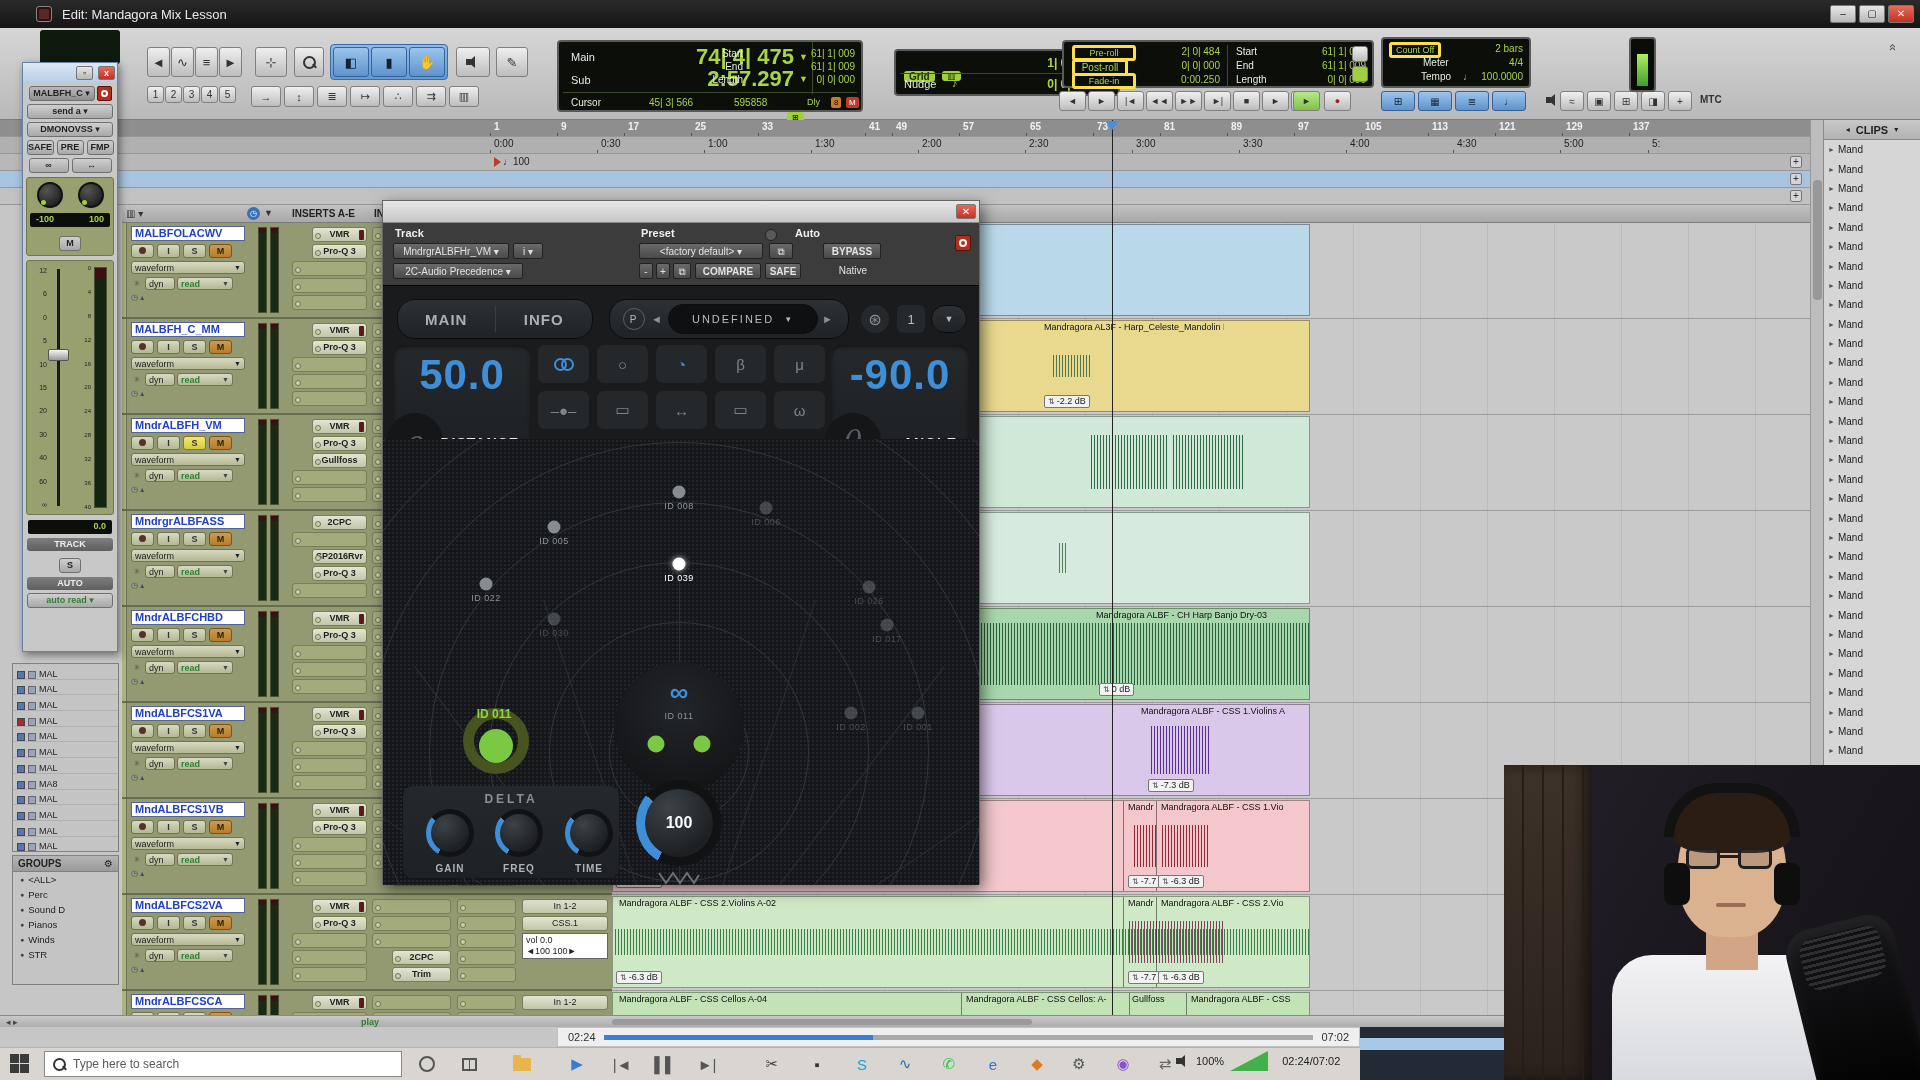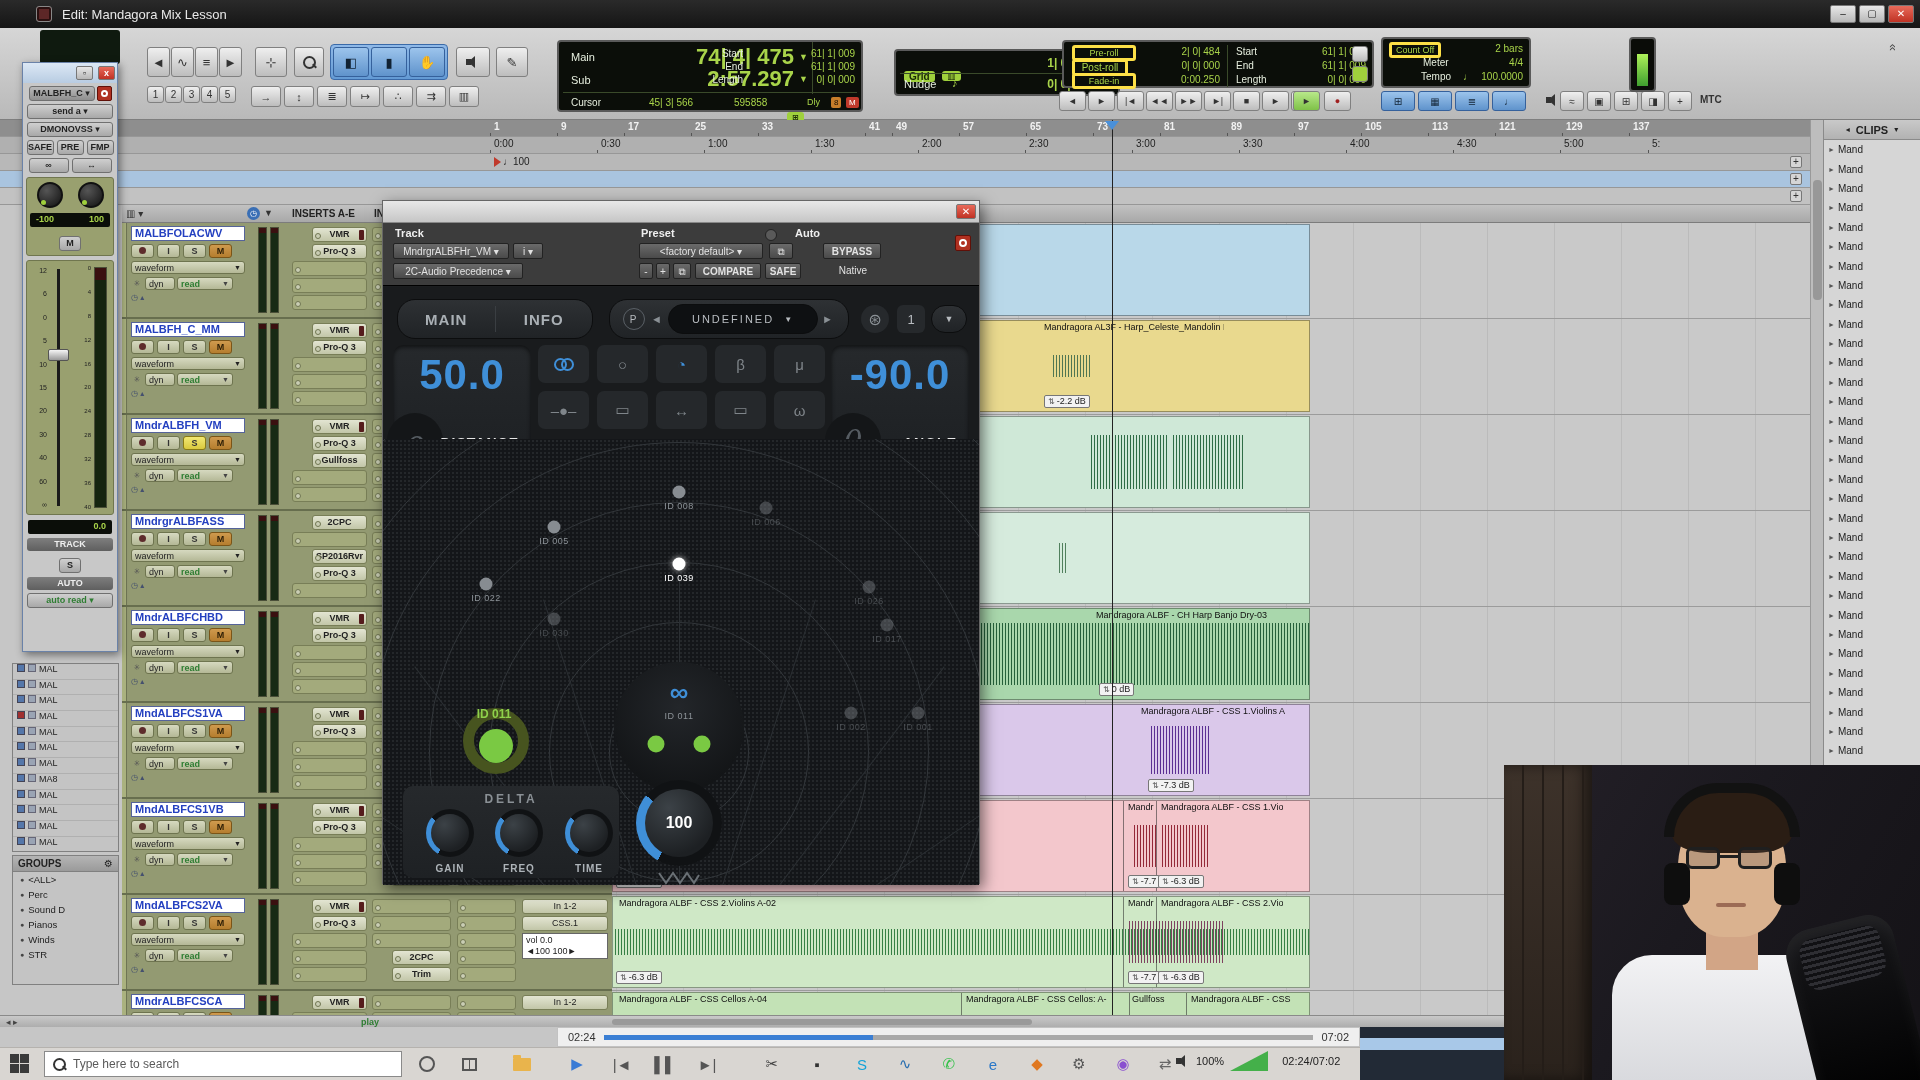--- a/index.html
+++ b/index.html
@@ -95,21 +95,21 @@
   #clipspanel{left:1823px;top:120px;width:97px;height:895px;background:#d6d6d6;border-left:1px solid #8a8a8a;overflow:hidden;}
   #clipspanel .hd{height:20px;background:linear-gradient(#c9c9c9,#b2b2b2);border-bottom:1px solid #8a8a8a;font-size:11px;font-weight:bold;color:#222;display:flex;align-items:center;justify-content:center;gap:6px;}
   .cliprow{height:19.4px;font-size:10px;color:#222;padding-left:4px;display:flex;align-items:center;gap:3px;white-space:nowrap;}
   .cliprow b{font-weight:normal;}
   .cliprow i{font-style:normal;font-size:7px;color:#555;}
   #vscroll{left:1810px;top:120px;width:13px;height:895px;background:#bdbdbd;border-left:1px solid #999;}
   #vscroll .thumb{position:absolute;left:2px;top:60px;width:9px;height:120px;background:#989898;border-radius:4px;}
 
   
   .lpanel{background:#c4c4c4;border:1px solid #808080;}
-  #minitracks .row{height:15.7px;display:flex;align-items:flex-start;gap:3px;padding-left:4px;font-size:9px;color:#222;border-bottom:1px solid #b0b0b0;}
+  #minitracks .row{height:15.7px;display:flex;align-items:flex-end;gap:3px;padding-left:4px;font-size:9px;color:#222;border-bottom:1px solid #b0b0b0;}
   #minitracks .row .sw{width:8px;height:8px;background:#5577aa;border:1px solid #445;}
   #minitracks .row.red .sw{background:#a03030;}
   #minitracks .row .sw2{width:8px;height:8px;background:#9aa4b4;border:1px solid #667;}
   #groups .hd{height:16px;background:linear-gradient(#b5b5b5,#9a9a9a);border-bottom:1px solid #808080;font-size:10px;font-weight:bold;color:#222;display:flex;align-items:center;justify-content:space-between;padding:0 5px;}
   #groups .grow{height:15px;font-size:9.5px;color:#222;display:flex;align-items:center;gap:4px;padding-left:7px;}
   #groups .grow i{font-style:normal;font-size:7px;color:#444;}
 
   
   #sendwin{left:22px;top:62px;width:96px;height:590px;background:#c8c8c8;border:1px solid #6a82a8;box-shadow:2px 3px 8px rgba(0,0,0,.45);z-index:45;}
   #sendwin .stitle{height:20px;background:linear-gradient(#dce8f5,#b8cce2);display:flex;align-items:center;justify-content:flex-end;gap:2px;padding-right:2px;}

